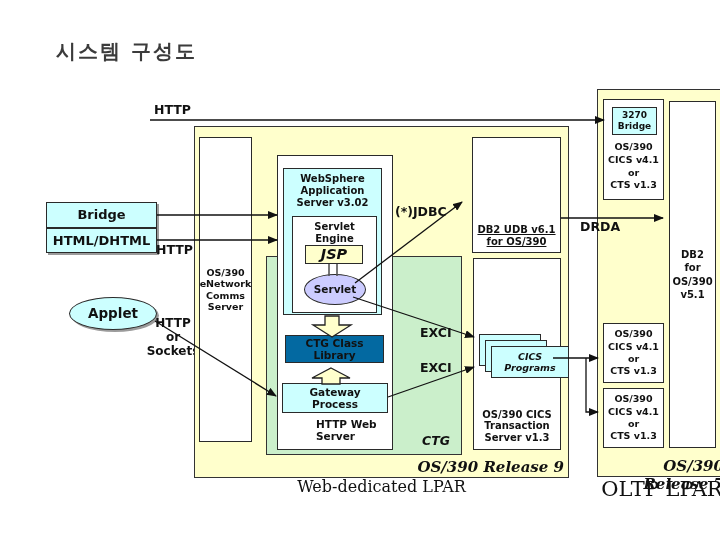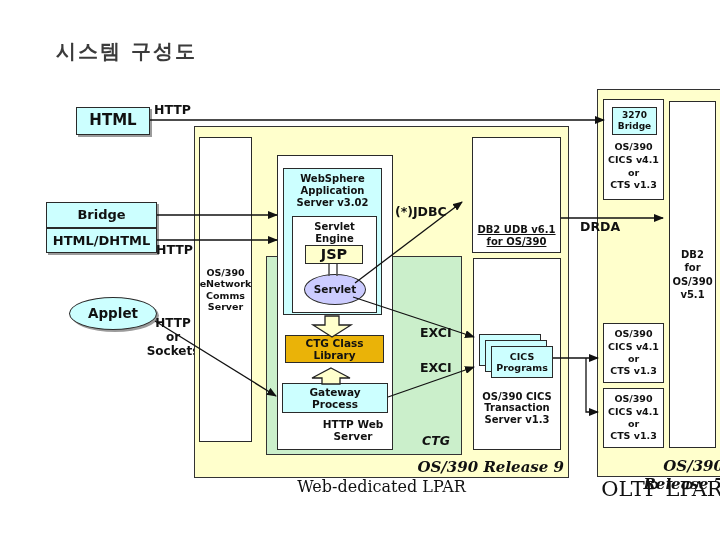--- a/index.html
+++ b/index.html
@@ -5,36 +5,35 @@
   html,body{margin:0;padding:0;background:#fff;}
   #stage{position:relative;width:720px;height:540px;background:#ffffff;overflow:hidden;
          font-family:"DejaVu Sans","Liberation Sans",sans-serif;color:#111;margin-left:24px;}
   .abs{position:absolute;box-sizing:border-box;}
   .box{position:absolute;box-sizing:border-box;border:1.3px solid #2a2a2a;
        display:flex;align-items:center;justify-content:center;text-align:center;
        font-weight:bold;line-height:1.18;white-space:pre-line;}
   .label{position:absolute;font-weight:bold;white-space:pre-line;line-height:1.18;}
   .cyan{background:#ccffff;}
   .white{background:#ffffff;}
-  .greenbox{background:#eab308;}
+  .greenbox{background:#0369a1;}
   .shadow{box-shadow:2px 2px 0 #9b9b9b;}
   .top-align{align-items:flex-start;}
   .bottom-align{align-items:flex-end;}
   .serif-i{font-family:"DejaVu Serif","Liberation Serif",serif;font-style:italic;font-weight:bold;}
   .serif{font-family:"DejaVu Serif","Liberation Serif",serif;font-weight:normal;}
   svg.overlay{position:absolute;left:0;top:0;z-index:60;pointer-events:none;}
 </style>
 </head>
 <body>
 
 <div id="stage">
 
   <div class="label" style="left:32px;top:40px;font-size:20px;font-weight:600;color:#3b3b3b;letter-spacing:2px;">시스템 구성도</div>
 
-  <div class="box cyan shadow" style="left:52px;top:107px;width:74px;height:28px;font-size:15px;">HTML</div>
   <div class="label" style="left:130px;top:103px;font-size:12.5px;">HTTP</div>
 
   <div class="box cyan shadow" style="left:22px;top:202px;width:111px;height:26px;font-size:13px;">Bridge</div>
   <div class="box cyan shadow" style="left:22px;top:228px;width:111px;height:25px;font-size:13px;">HTML/DHTML</div>
   <div class="label" style="left:132px;top:243px;font-size:12.5px;">HTTP</div>
 
   <div class="box cyan shadow" style="left:45px;top:297px;width:88px;height:33px;border-radius:50%;font-size:13.5px;">Applet</div>
   <div class="label" style="left:118px;top:316px;width:62px;text-align:center;font-size:12px;">HTTP
 or
 Sockets</div>
@@ -45,45 +44,45 @@
 eNetwork
 Comms
 Server</div>
 
   <div class="abs" style="left:242px;top:256px;width:196px;height:199px;background:#cbefcb;border:1.1px solid #333;"></div>
   <div class="label" style="left:398px;top:434px;font-size:12.5px;font-style:italic;">CTG</div>
   <div class="label" style="left:396px;top:326px;font-size:12.5px;">EXCI</div>
   <div class="label" style="left:396px;top:361px;font-size:12.5px;">EXCI</div>
 
   <div class="abs" style="left:253px;top:155px;width:116px;height:295px;background:#fff;border:1.3px solid #2a2a2a;"></div>
-  <div class="label" style="left:292px;top:418px;width:74px;text-align:center;font-size:10.5px;">HTTP Web
+  <div class="label" style="left:292px;top:418px;width:74px;font-size:10.5px;">HTTP Web
 Server</div>
 
   <div class="box cyan top-align" style="left:259px;top:168px;width:99px;height:147px;font-size:10px;border-width:1.1px;padding-top:4px;">WebSphere
 Application
 Server v3.02</div>
   <div class="box white top-align" style="left:268px;top:216px;width:85px;height:97px;font-size:10px;border-width:1.1px;padding-top:4px;">Servlet
 Engine</div>
-  <div class="box" style="left:281px;top:245px;width:58px;height:19px;background:#ffffcc;font-size:14.5px;border-width:1.4px;z-index:5;">JSP</div>
+  <div class="box" style="left:281px;top:245px;width:58px;height:19px;background:#ffffcc;font-size:14.5px;border-width:1.4px;z-index:5;font-style:italic;">JSP</div>
   <div class="box" style="left:280px;top:274px;width:62px;height:31px;background:#ccccff;border-radius:50%;font-size:10.5px;z-index:5;">Servlet</div>
 
   <div class="box greenbox" style="left:261px;top:335px;width:99px;height:28px;font-size:10.5px;border-width:1.1px;">CTG Class
 Library</div>
   <div class="box cyan" style="left:258px;top:383px;width:106px;height:30px;font-size:10.5px;border-width:1.1px;">Gateway
 Process</div>
 
   <div class="box white bottom-align" style="left:448px;top:137px;width:89px;height:116px;font-size:10px;padding-bottom:4px;text-decoration:underline;">DB2 UDB v6.1
 for OS/390</div>
-  <div class="box white bottom-align" style="left:449px;top:258px;width:88px;height:192px;font-size:10px;padding-bottom:23px;">OS/390 CICS
+  <div class="box white bottom-align" style="left:449px;top:258px;width:88px;height:192px;font-size:10px;padding-bottom:5px;">OS/390 CICS
 Transaction
 Server v1.3</div>
 
   <div class="abs cyan" style="left:455px;top:334px;width:62px;height:32px;border:1.1px solid #2a2a2a;z-index:6;"></div>
   <div class="abs cyan" style="left:461px;top:340px;width:62px;height:32px;border:1.1px solid #2a2a2a;z-index:7;"></div>
-  <div class="box cyan" style="left:467px;top:346px;width:62px;height:32px;font-size:9.5px;border-width:1.1px;z-index:8;">CICS
+  <div class="box cyan" style="left:467px;top:346px;width:78px;height:32px;font-size:9.5px;border-width:1.1px;z-index:8;font-style:italic;">CICS
 Programs</div>
 
   <div class="label serif-i" style="left:330px;top:459px;width:210px;text-align:right;font-size:15px;">OS/390 Release 9</div>
   <div class="label serif" style="left:170px;top:478px;width:375px;text-align:center;font-size:16px;">Web-dedicated LPAR</div>
 
   <div class="abs" style="left:573px;top:89px;width:131px;height:388px;background:#ffffcc;border:1.3px solid #333;"></div>
 
   <div class="abs white" style="left:579px;top:99px;width:61px;height:101px;border:1.1px solid #2a2a2a;"></div>
   <div class="box cyan" style="left:588px;top:107px;width:45px;height:28px;font-size:9px;border-width:1.1px;line-height:1.25;">3270
 Bridge</div>

